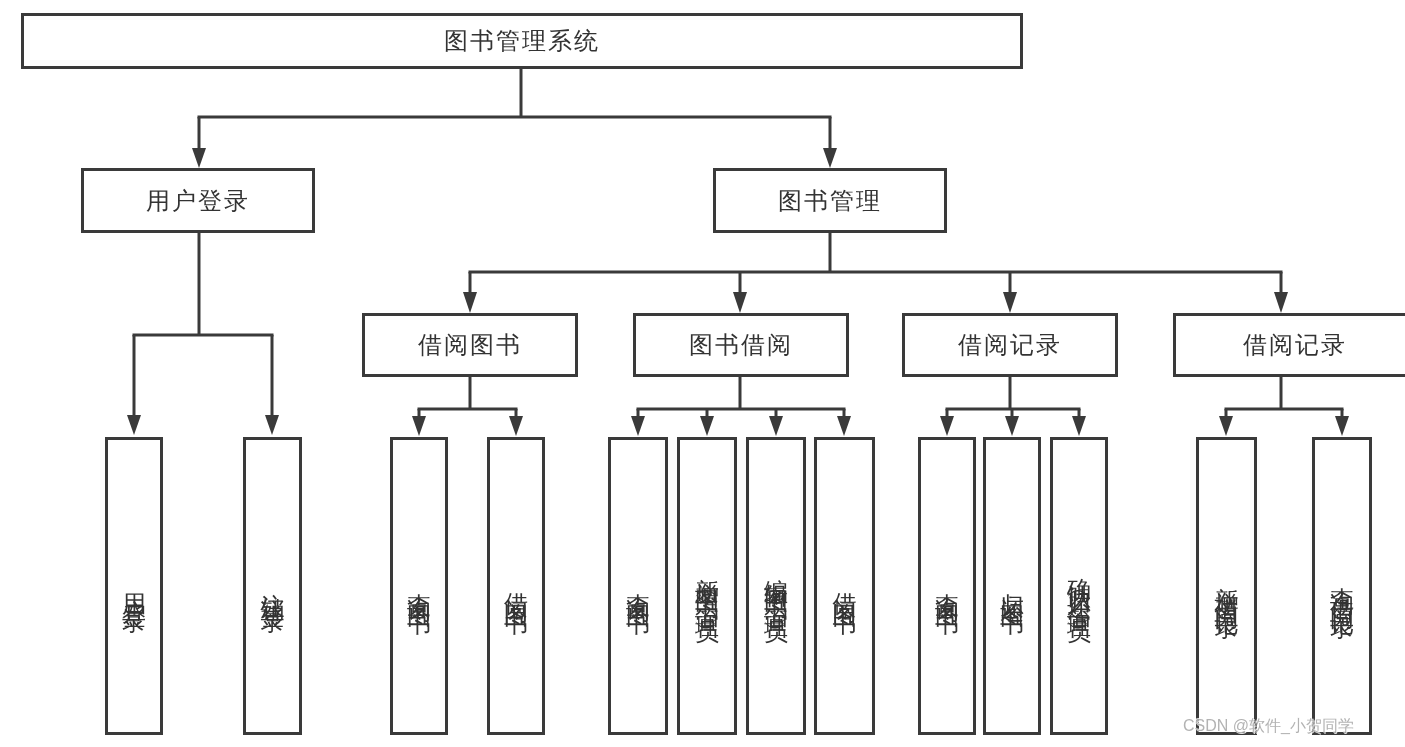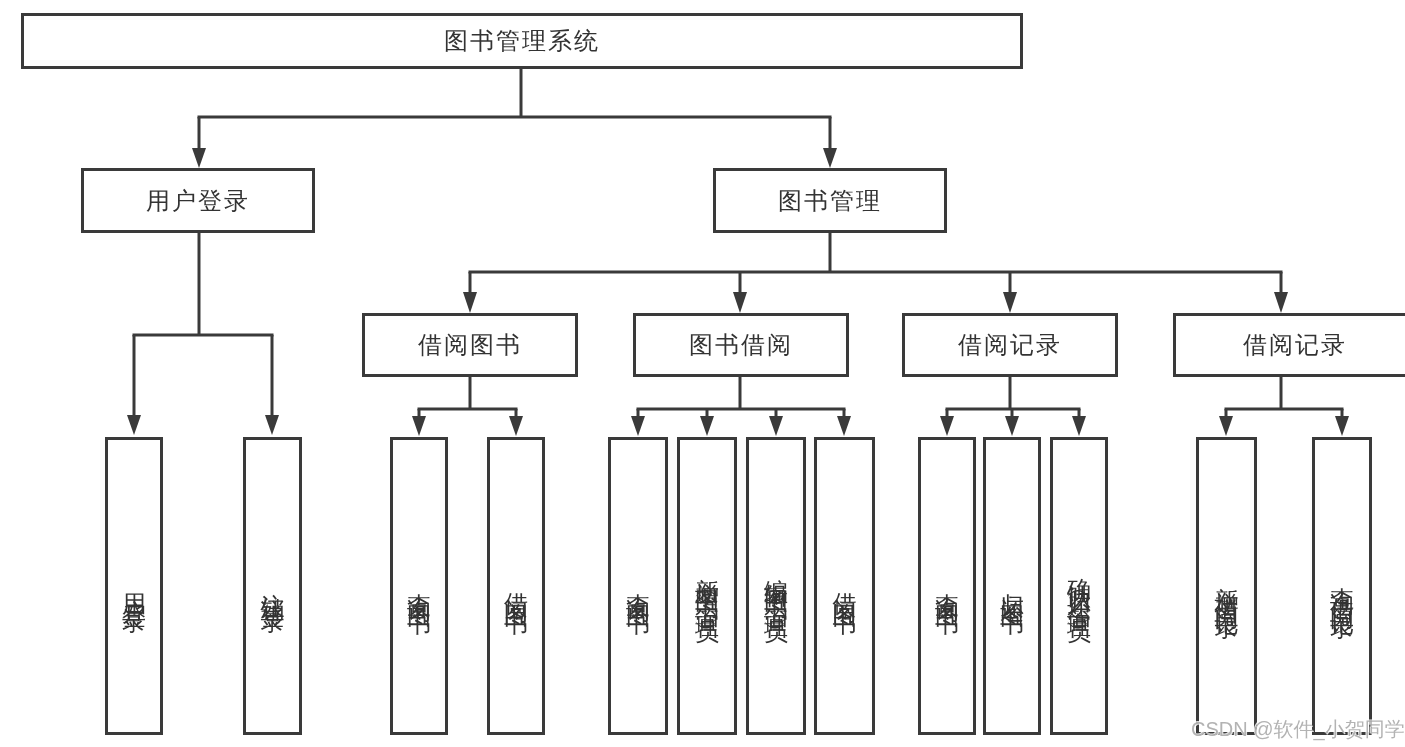--- a/index.html
+++ b/index.html
@@ -40,26 +40,25 @@
     text-orientation: mixed;
     font-size: 24px;
     line-height: 1.0;
     letter-spacing: 6px;
     white-space: nowrap;
   }
   .watermark {
     position: absolute;
     left: 1183px;
     top: 716px;
-    font-size: 20px;
+    font-size: 16px;
     color: var(--watermark);
     white-space: nowrap;
     text-shadow: 1px 1px 0 rgba(255,255,255,.85), -1px -1px 0 rgba(255,255,255,.85);
     z-index: 5;
-    margin-left: 8px;
   }
 </style>
 </head>
 <body>
 
 <div class="stage">
 
   <svg id="connectors" width="1405" height="747" viewBox="0 0 1405 747">
 
     <g>

